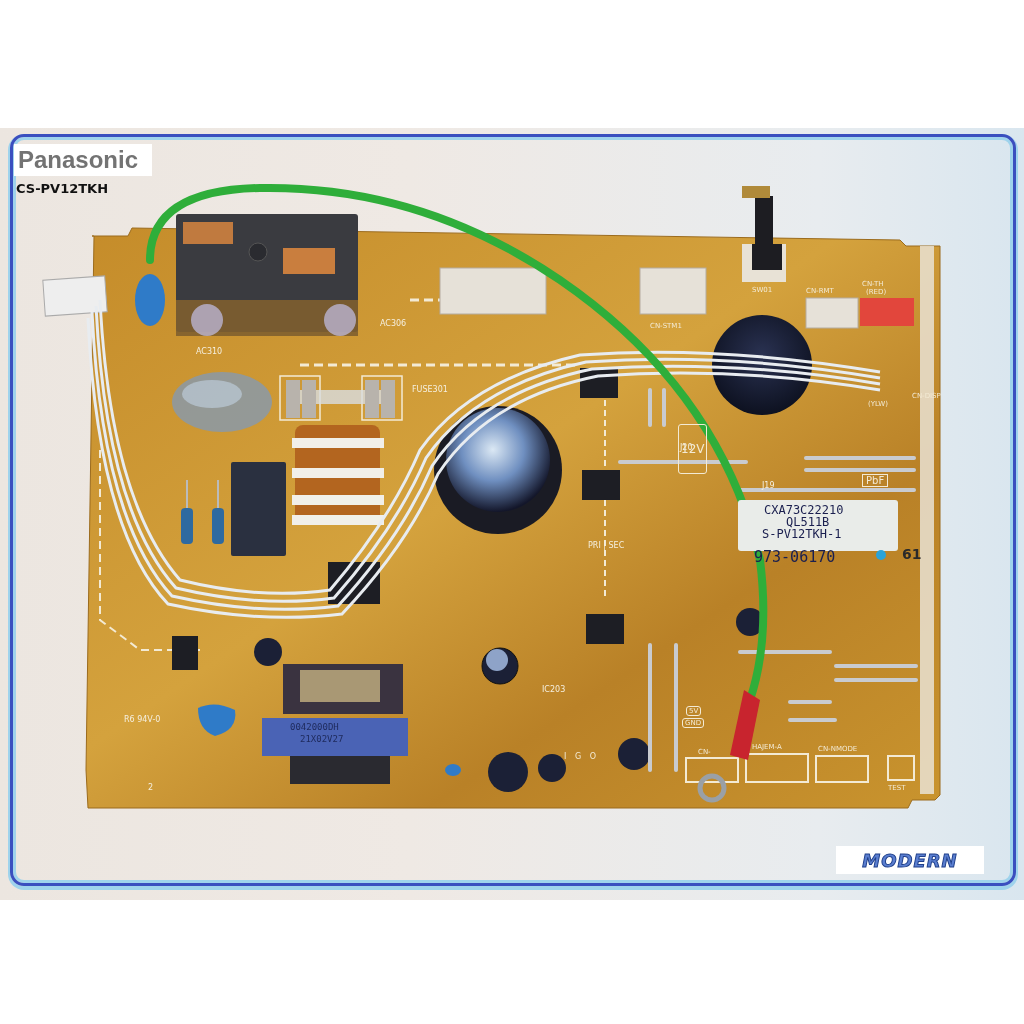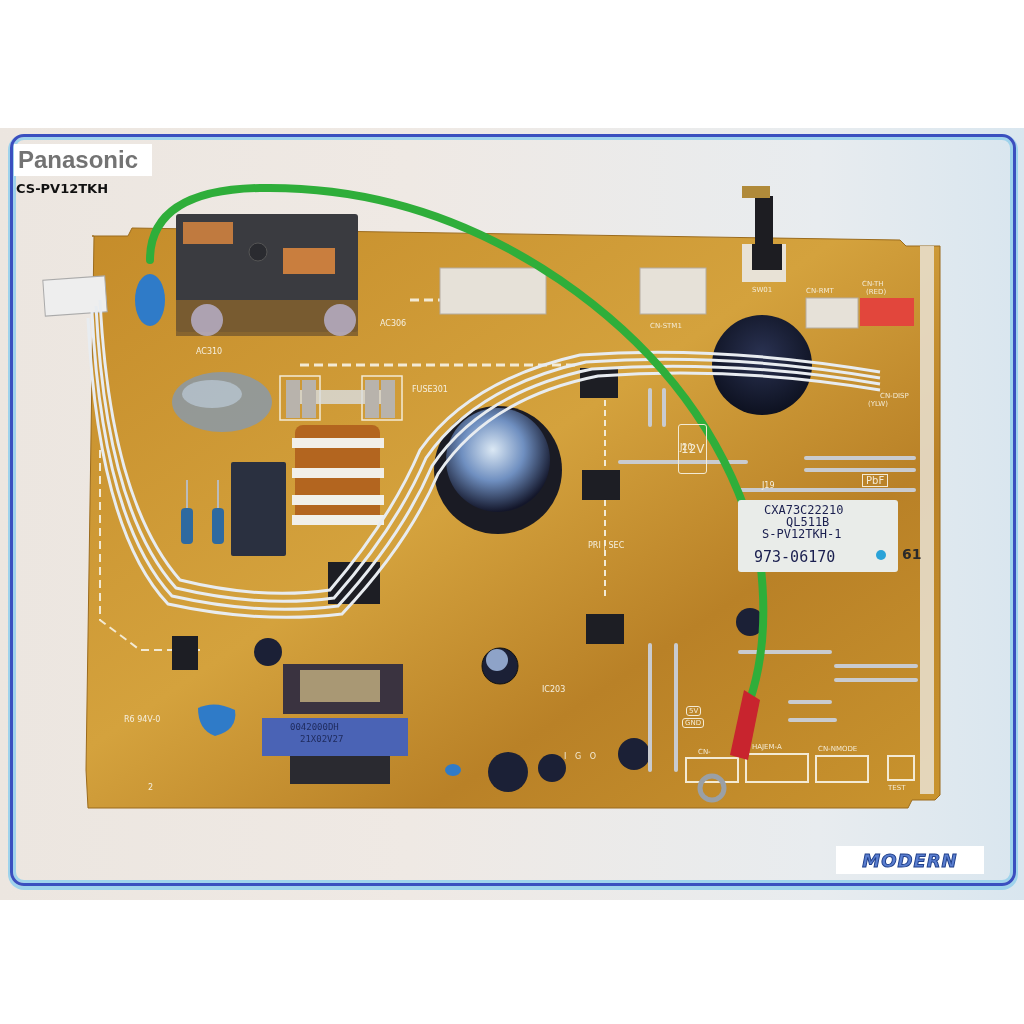--- a/index.html
+++ b/index.html
@@ -6,21 +6,21 @@
   body{width:1024px;height:1024px;position:relative;overflow:hidden;font-family:"Liberation Sans",sans-serif;}
   .frame-bg{position:absolute;left:0;top:128px;width:1024px;height:772px;background:linear-gradient(90deg,#ece6e0 0%,#efe9e4 40%,#e8ecef 80%,#d9e6ef 100%);}
   .frame{position:absolute;left:10px;top:134px;width:1000px;height:746px;border:3px solid #3a4fbf;border-radius:14px;box-shadow:0 0 0 3px #9fd3ec inset, 0 2px 0 2px #9fd3ec;}
   .brand-box{position:absolute;left:14px;top:144px;width:138px;height:32px;background:#fff;}
   .brand{position:absolute;left:18px;top:146px;font-family:"Liberation Sans",sans-serif;font-weight:bold;font-size:24px;color:#737373;letter-spacing:0px;}
   .model{position:absolute;left:16px;top:181px;font-family:"DejaVu Sans",sans-serif;font-weight:bold;font-size:13px;color:#111;}
   .watermark{position:absolute;left:836px;top:846px;width:148px;height:28px;background:#fff;display:flex;align-items:center;justify-content:center;}
   .watermark span{font-family:"DejaVu Sans",sans-serif;font-weight:bold;font-size:18px;letter-spacing:1px;color:#5a7ed0;-webkit-text-stroke:1px #1f3f8a;font-style:italic;}
   .pcb-svg{position:absolute;left:0;top:0;}
   .silk{font-family:"DejaVu Sans",sans-serif;fill:#f5efdf;font-size:8px;}
-  .label-sticker{position:absolute;left:738px;top:500px;width:160px;height:72px;background:#e9ece9;border-radius:3px;}
+  .label-sticker{position:absolute;left:738px;top:500px;width:160px;height:51px;background:#e9ece9;border-radius:3px;}
   .label-line{position:absolute;font-family:"DejaVu Sans Mono",monospace;color:#1a1f4f;font-size:12px;line-height:12px;}
 </style>
 </head>
 <body>
 
 <div class="frame-bg"></div>
 <div class="frame"></div>
 
 <svg class="pcb-svg" width="1024" height="1024" viewBox="0 0 1024 1024">
   <defs>
@@ -181,21 +181,21 @@
 
 <div style="position:absolute;left:678px;top:424px;border:1px solid #f3ead4;border-radius:3px;padding:17px 2px;font-family:'DejaVu Sans',sans-serif;font-size:12px;color:#f3ead4;">12V</div>
 <div style="position:absolute;left:686px;top:706px;border:1px solid #f3ead4;border-radius:3px;padding:0 2px;font-family:'DejaVu Sans',sans-serif;font-size:7px;color:#f3ead4;">5V</div>
 <div style="position:absolute;left:682px;top:718px;border:1px solid #f3ead4;border-radius:3px;padding:0 2px;font-family:'DejaVu Sans',sans-serif;font-size:7px;color:#f3ead4;">GND</div>
 
 <div style="position:absolute;left:650px;top:322px;font-family:'DejaVu Sans',sans-serif;font-size:7px;color:#f3ead4;">CN-STM1</div>
 <div style="position:absolute;left:752px;top:286px;font-family:'DejaVu Sans',sans-serif;font-size:7px;color:#f3ead4;">SW01</div>
 <div style="position:absolute;left:806px;top:287px;font-family:'DejaVu Sans',sans-serif;font-size:7px;color:#f3ead4;">CN-RMT</div>
 <div style="position:absolute;left:862px;top:280px;font-family:'DejaVu Sans',sans-serif;font-size:7px;color:#f3ead4;">CN-TH</div>
 <div style="position:absolute;left:866px;top:288px;font-family:'DejaVu Sans',sans-serif;font-size:7px;color:#f3ead4;">(RED)</div>
-<div style="position:absolute;left:880px;top:392px;font-family:'DejaVu Sans',sans-serif;font-size:7px;color:#f3ead4;">CN-DISP</div>
+<div style="position:absolute;left:912px;top:392px;font-family:'DejaVu Sans',sans-serif;font-size:7px;color:#f3ead4;">CN-DISP</div>
 <div style="position:absolute;left:868px;top:400px;font-family:'DejaVu Sans',sans-serif;font-size:7px;color:#f3ead4;">(YLW)</div>
 <div style="position:absolute;left:698px;top:748px;font-family:'DejaVu Sans',sans-serif;font-size:7px;color:#f3ead4;">CN-</div>
 <div style="position:absolute;left:752px;top:743px;font-family:'DejaVu Sans',sans-serif;font-size:7px;color:#f3ead4;">HAJEM-A</div>
 <div style="position:absolute;left:818px;top:745px;font-family:'DejaVu Sans',sans-serif;font-size:7px;color:#f3ead4;">CN-NMODE</div>
 <div style="position:absolute;left:888px;top:784px;font-family:'DejaVu Sans',sans-serif;font-size:7px;color:#f3ead4;">TEST</div>
 <div style="position:absolute;left:564px;top:708px;font-family:'DejaVu Sans',sans-serif;font-size:8px;color:#f3ead4;letter-spacing:3px;margin-top:44px;">I G O</div>
 
 <div style="position:absolute;left:290px;top:722px;font-family:'DejaVu Sans Mono',monospace;font-size:9px;color:#1e2a5c;">0042000DH</div>
 <div style="position:absolute;left:300px;top:734px;font-family:'DejaVu Sans Mono',monospace;font-size:9px;color:#1e2a5c;">21X02V27</div>
 

